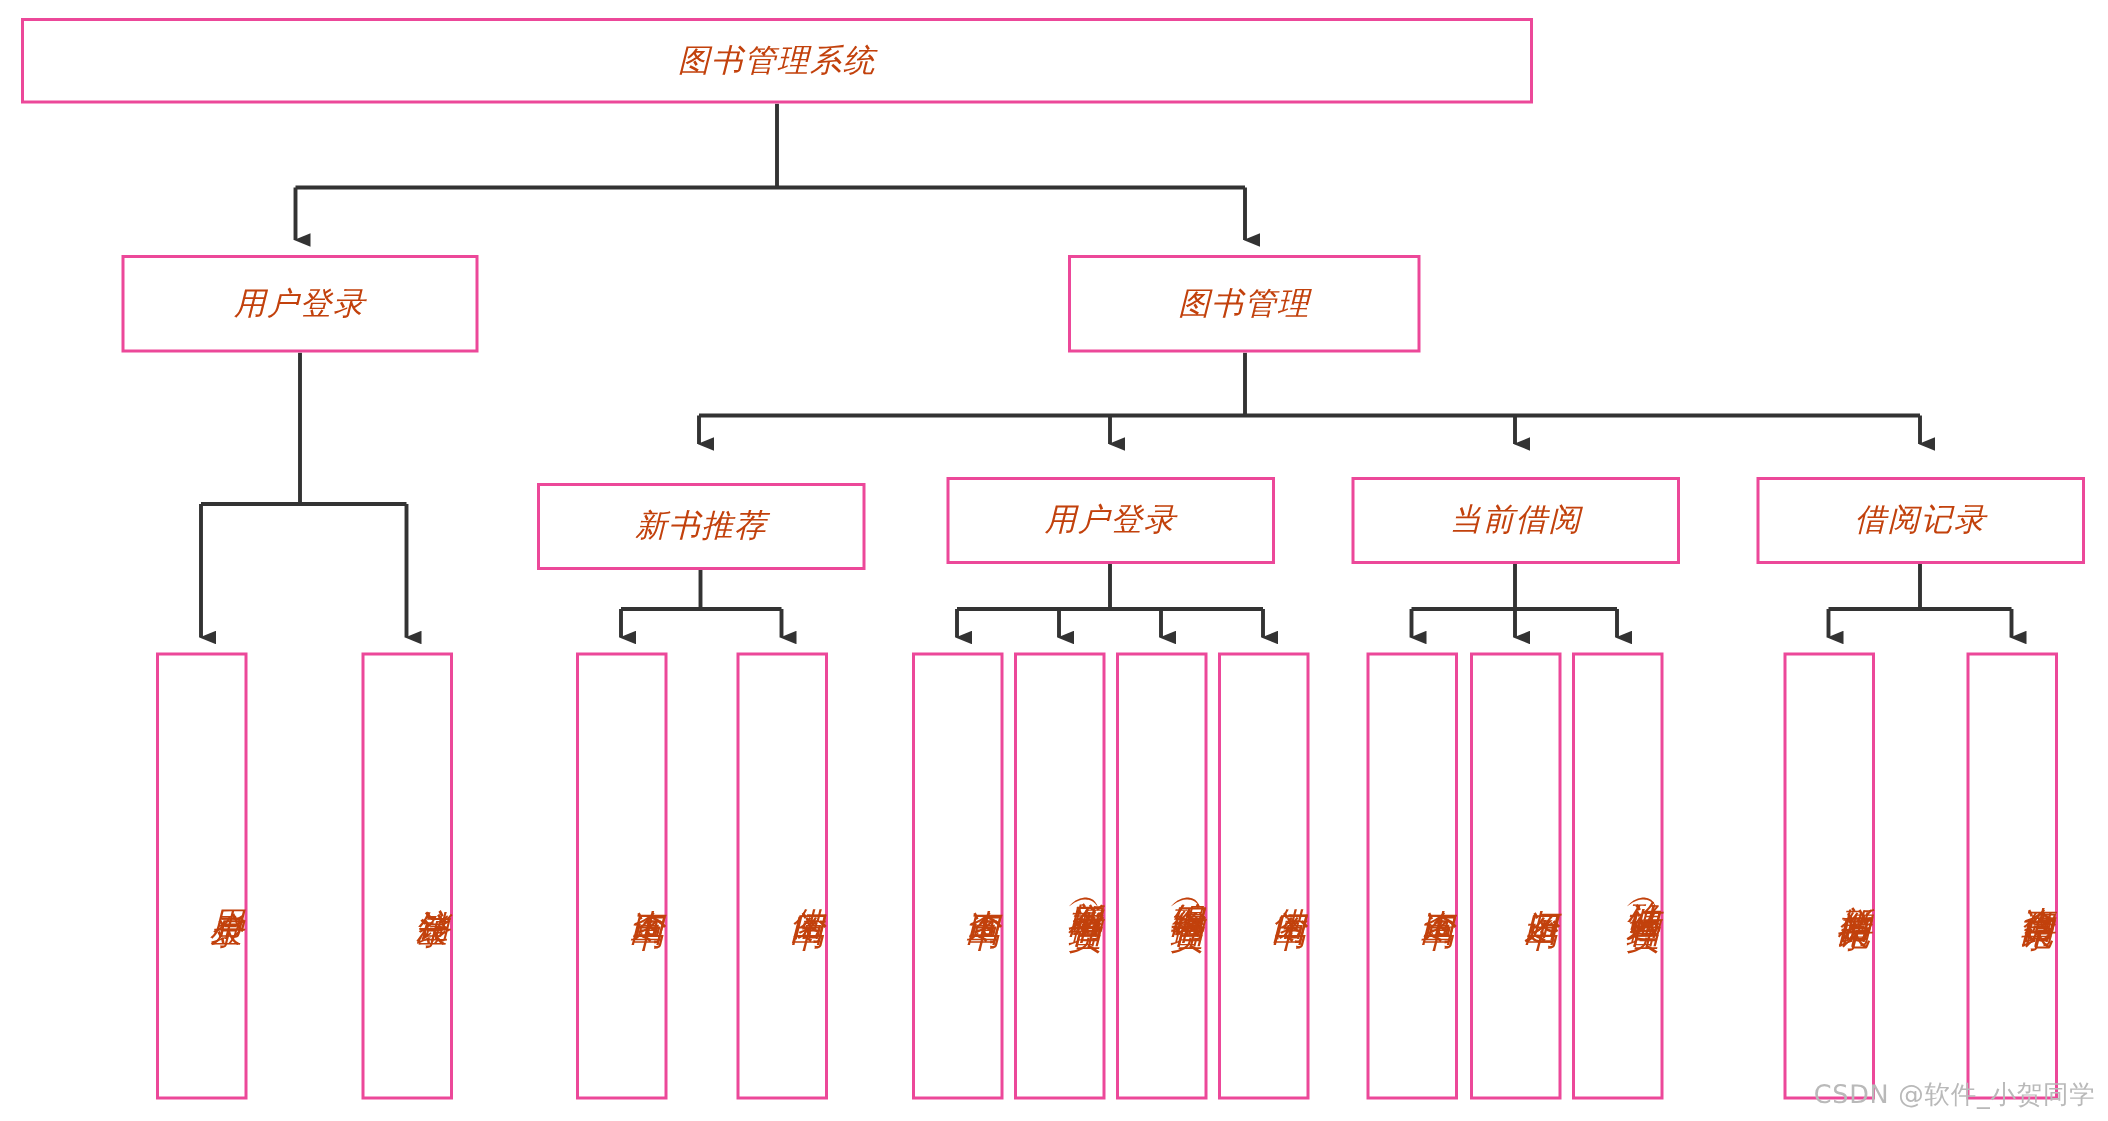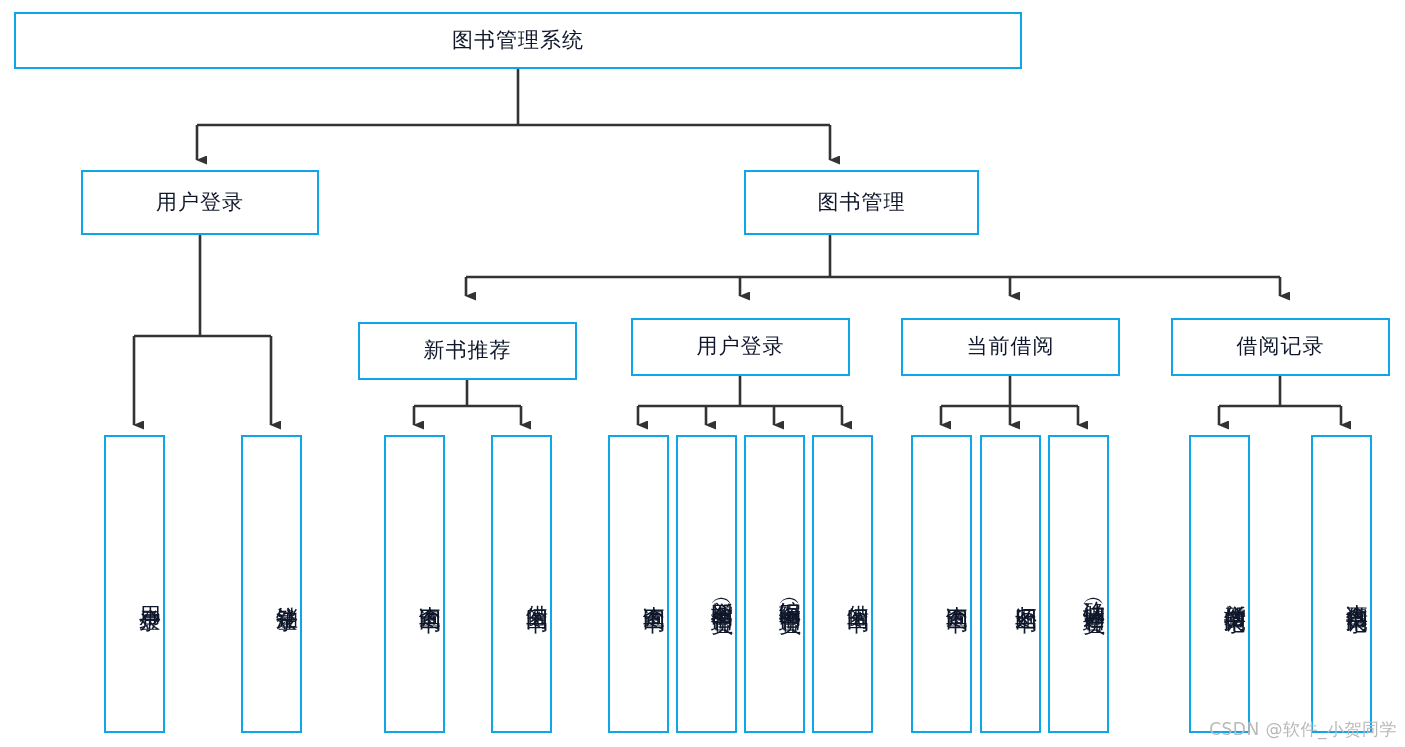--- a/index.html
+++ b/index.html
@@ -21,26 +21,27 @@
     position: absolute;
     left: 0;
     top: 0;
     width: 1405px;
     height: 747px;
     pointer-events: none;
   }
   .node {
     position: absolute;
     box-sizing: border-box;
-    border: 2px solid #0ea5e9;
+    border: 2px solid #ec4899;
     background: #ffffff;
     display: flex;
     align-items: center;
     justify-content: center;
-    color: #0f172a;
+    color: #c2410c;
+    font-style: italic;
   }
   .node.horiz {
     font-size: 21px;
     letter-spacing: 1px;
     line-height: 1.2;
   }
   .node.vert {
     writing-mode: vertical-rl;
     text-orientation: upright;
     font-size: 22px;
@@ -124,21 +125,21 @@
     </g>
   </svg>
 
   <div class="node horiz" style="left:14px; top:12px; width:1008px; height:57px;">
     <span class="label">图书管理系统</span>
   </div>
 
   <div class="node horiz" style="left:81px; top:170px; width:238px; height:65px;">
     <span class="label">用户登录</span>
   </div>
-  <div class="node horiz" style="left:712px; top:170px; width:235px; height:65px;margin-left:32px;">
+  <div class="node horiz" style="left:712px; top:170px; width:235px; height:65px;">
     <span class="label">图书管理</span>
   </div>
 
   <div class="node horiz" style="left:358px; top:322px; width:219px; height:58px;">
     <span class="label">新书推荐</span>
   </div>
   <div class="node horiz" style="left:631px; top:318px; width:219px; height:58px;">
     <span class="label">用户登录</span>
   </div>
   <div class="node horiz" style="left:901px; top:318px; width:219px; height:58px;text-align:right;">

